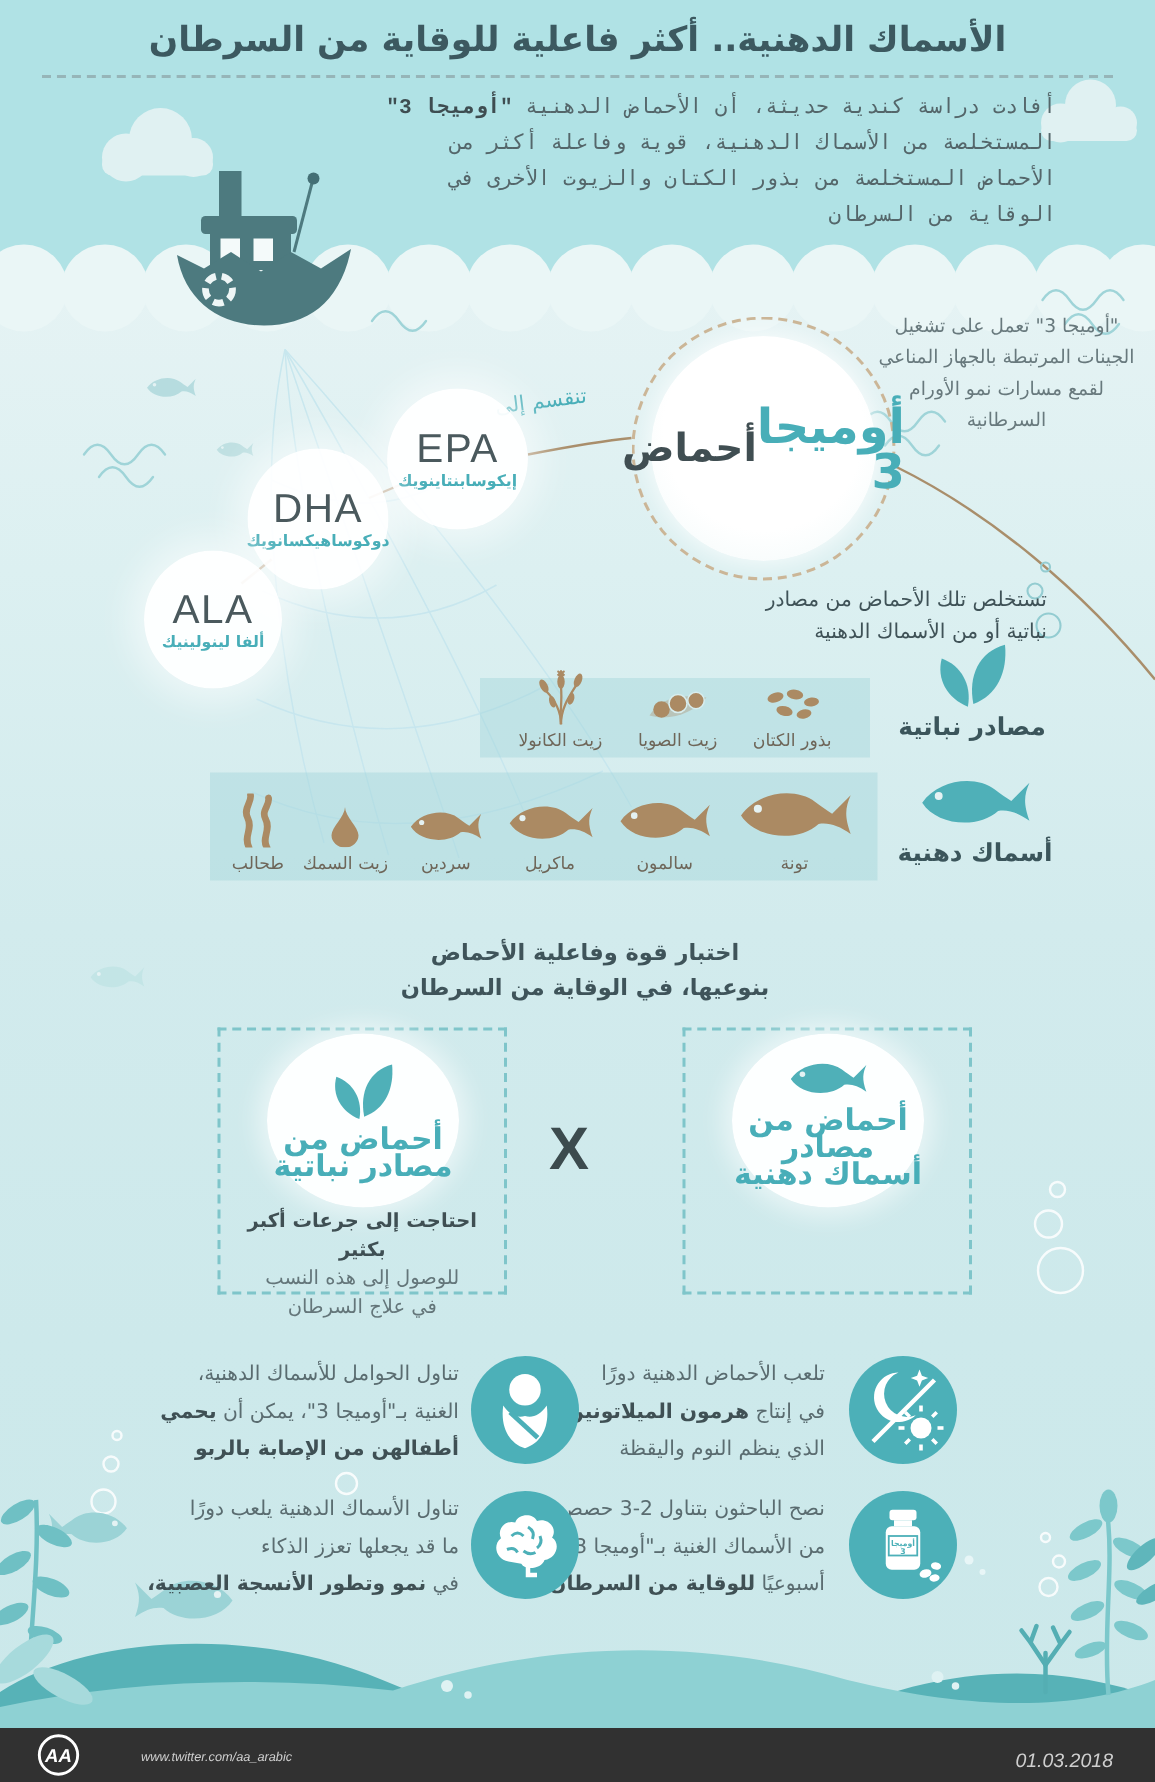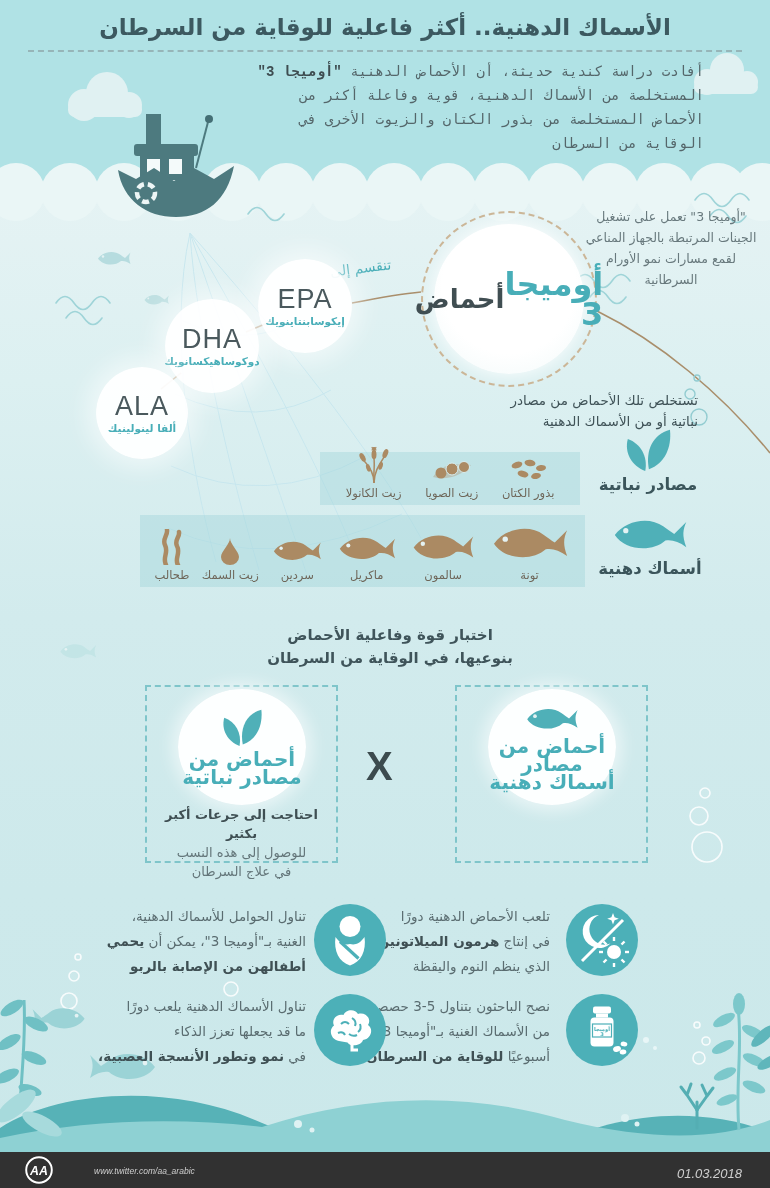--- a/index.html
+++ b/index.html
@@ -471,21 +471,21 @@
         <rect x="24.5" y="23.5" width="23" height="29" rx="4" fill="#fff"></rect>
         <rect x="26.5" y="30" width="19" height="13" fill="#fff" stroke="#4cb0b8" stroke-width="1.2"></rect>
         <text x="36" y="36.5" text-anchor="middle" font-size="5.2" font-weight="bold" fill="#4cb0b8">أوميجا</text>
         <text x="36" y="42" text-anchor="middle" font-size="5.2" font-weight="bold" fill="#4cb0b8">3</text>
         <ellipse cx="51" cy="55" rx="4" ry="2.8" fill="#fff" transform="rotate(-14 51 55)"></ellipse>
         <ellipse cx="58" cy="50" rx="3.4" ry="2.4" fill="#fff" transform="rotate(10 58 50)"></ellipse>
         <ellipse cx="57" cy="58" rx="3.4" ry="2.4" fill="#fff" transform="rotate(-8 57 58)"></ellipse>
       </svg>
     </div>
     <div class="abs fact-text ft-servings">
-      <div class="fl" dir="rtl">نصح الباحثون بتناول 5-3 حصص</div>
+      <div class="fl" dir="rtl">نصح الباحثون بتناول 2-3 حصص</div>
       <div class="fl" dir="rtl">من الأسماك الغنية بـ"أوميجا 3"</div>
       <div class="fl" dir="rtl"><span>أسبوعيًا </span><b>للوقاية من السرطان</b></div>
     </div>
 
     <div class="abs fact-icon fi-brain">
       <svg width="72" height="72" viewBox="0 0 72 72">
         <circle cx="36" cy="36" r="36" fill="#4cb0b8"></circle>
         <path d="M25,47 C17,46 14,36 20,31.5 C17,25.5 23,19 29.5,21 C31.5,15 41.5,14.5 44,20 C51.5,17.5 58,25 54,31 C60,35 57,45 49,46 C47.5,51.5 36.5,53.5 33.5,48.5 Z" fill="#fff"></path>
         <path d="M38,48 L38,56 L44,56" stroke="#fff" stroke-width="3" fill="none"></path>
         <g stroke="#4cb0b8" stroke-width="2" fill="none">

